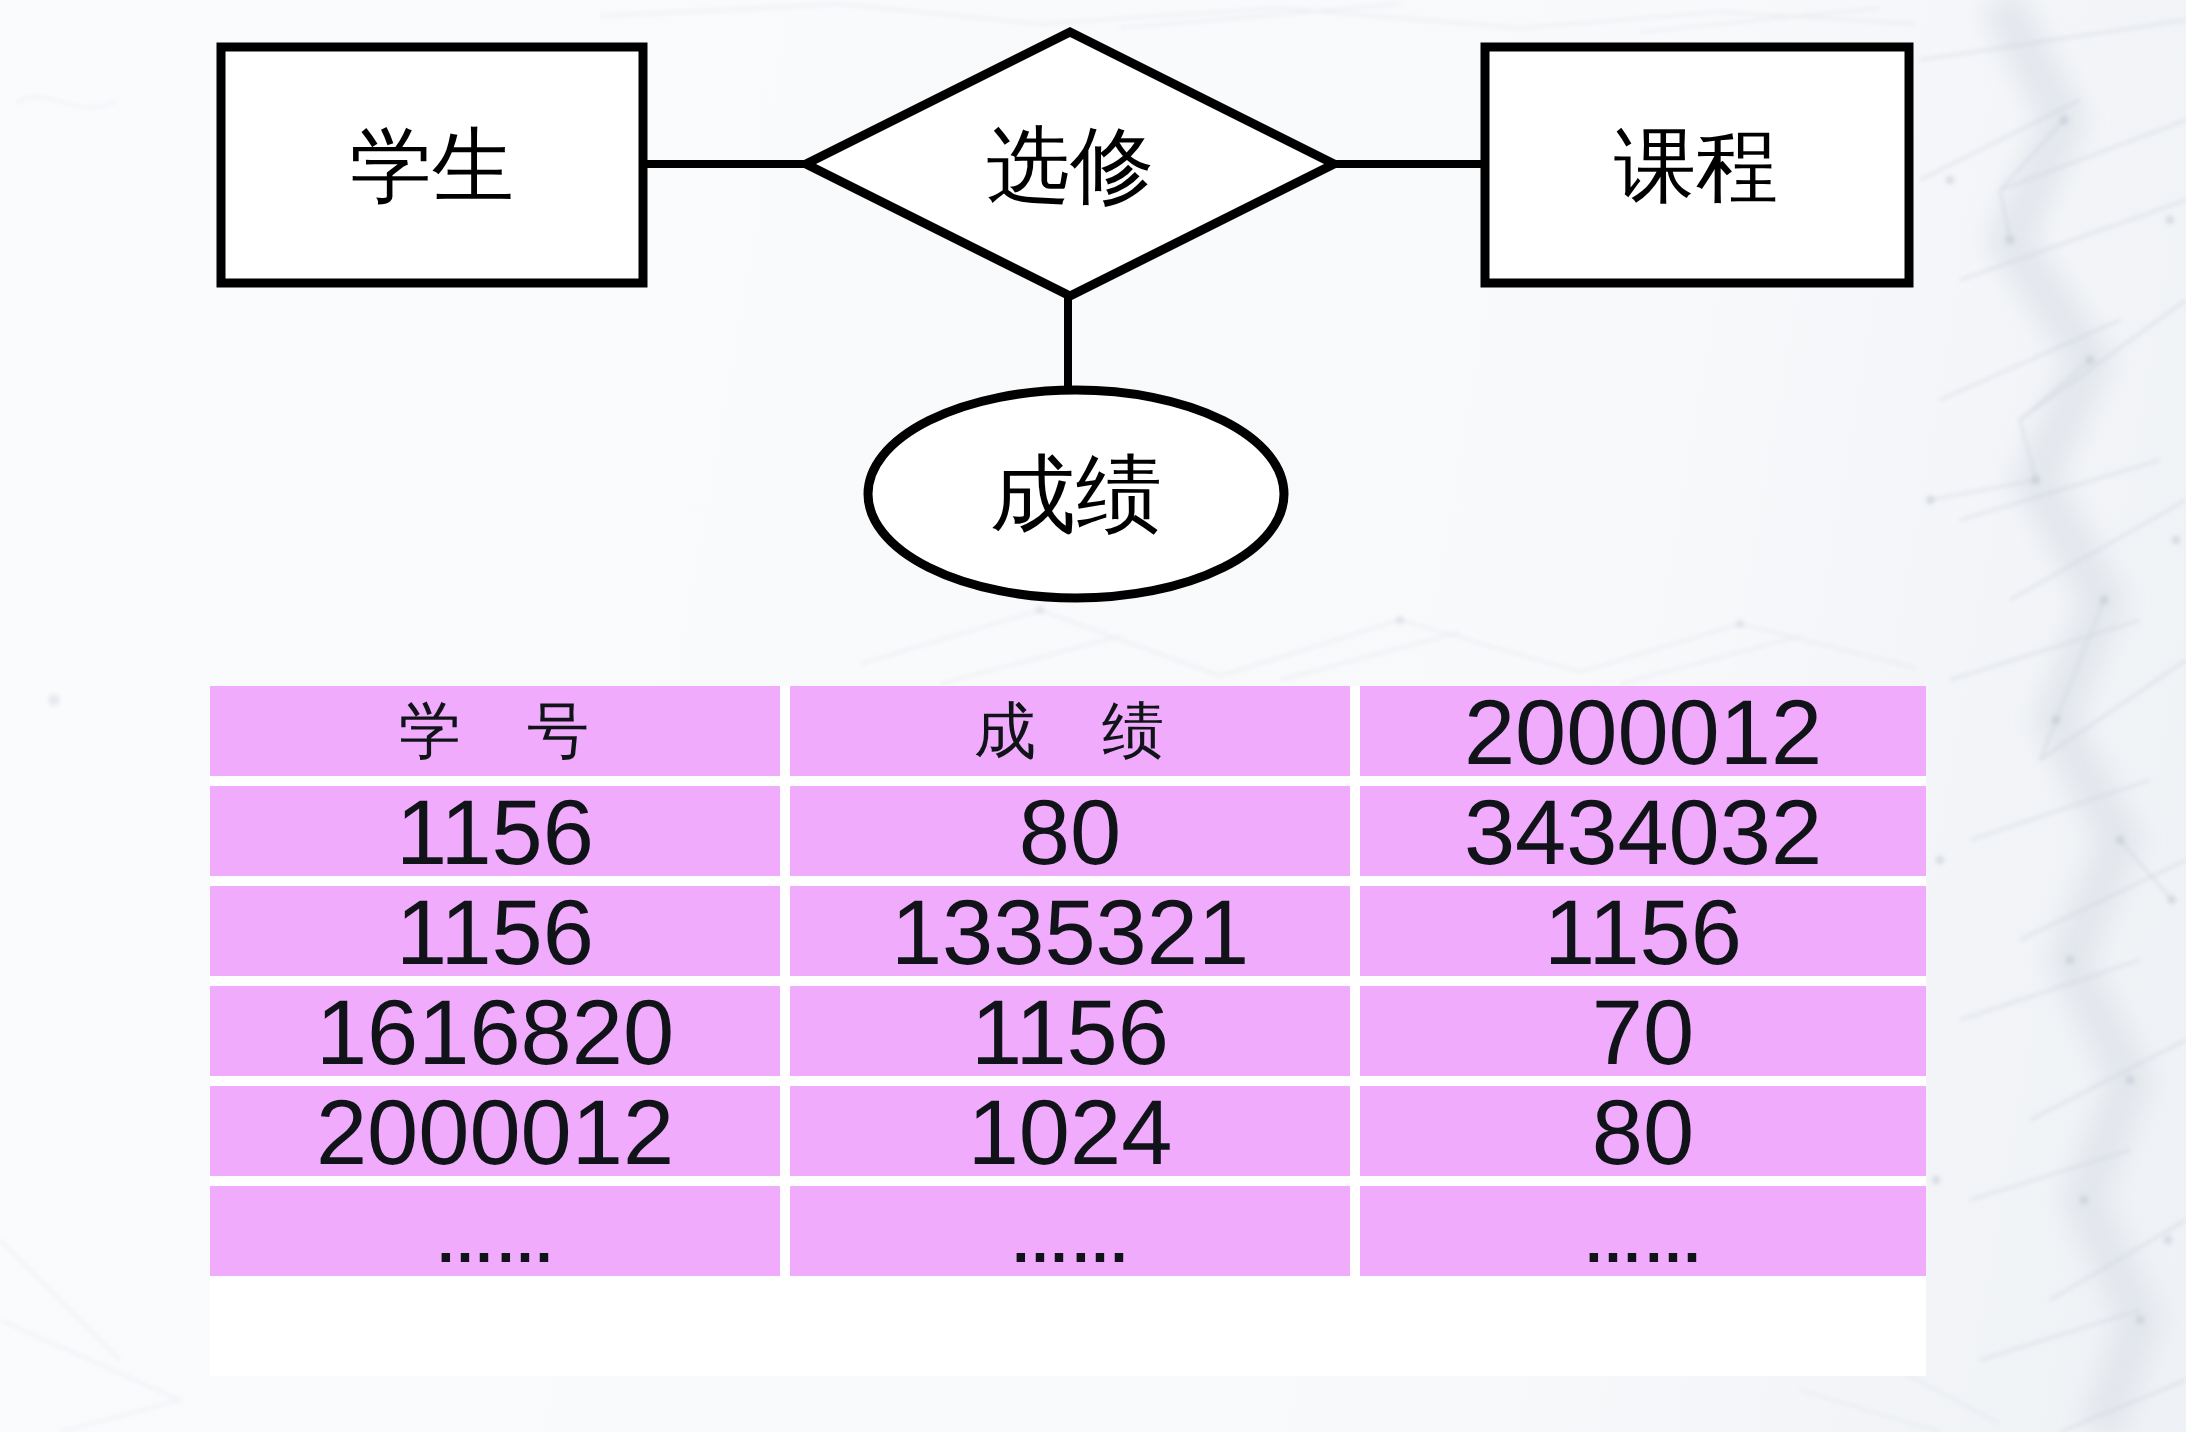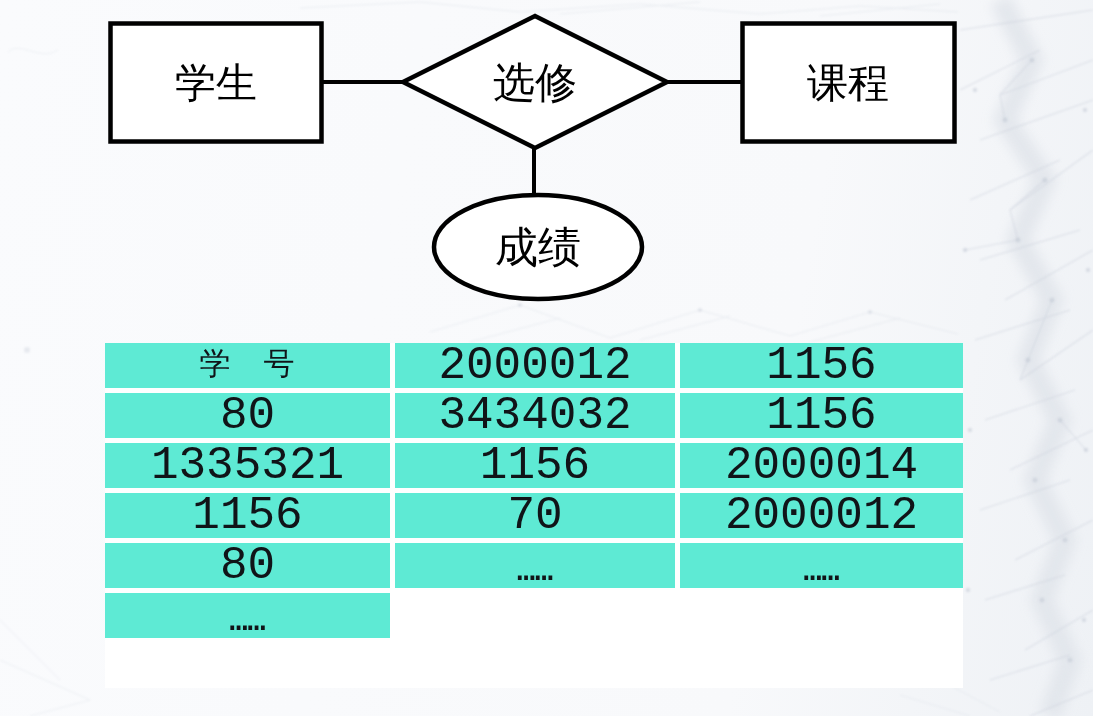--- a/index.html
+++ b/index.html
@@ -22,23 +22,23 @@
   
   .table-wrap{
     position:absolute;left:105px;top:343px;width:858px;height:345px;
     background:#ffffff;z-index:3;
     display:grid;
     grid-template-columns:285px 280px 283px;
     grid-template-rows:repeat(7,45px);
     gap:5px;
   }
   .cell{
-    background:#5eead4;
+    background:#f0abfc;
     display:flex;align-items:center;justify-content:center;
-    color:#101418;line-height:1;font-family:Liberation Mono, monospace;
+    color:#101418;line-height:1;
   }
   .cell.hdr{font-size:31px;font-weight:500;letter-spacing:1px;}
   .cell.num{font-size:46px;}
   .cell.dots{font-size:30px;font-weight:bold;padding-top:12px;box-sizing:border-box;}
 </style>
 </head>
 <body>
 
 <svg class="layer" viewBox="0 0 1093 716" aria-hidden="true">
   <defs>
@@ -133,34 +133,36 @@
   <ellipse class="shape" cx="538" cy="247" rx="104" ry="52" stroke-width="4.5"></ellipse>
 
   <text class="er-label" x="216" y="97" font-size="41">学生</text>
   <text class="er-label" x="535" y="97" font-size="42">选修</text>
   <text class="er-label" x="848" y="97" font-size="41">课程</text>
   <text class="er-label" x="538" y="262" font-size="43">成绩</text>
 </svg>
 
 <div class="table-wrap">
   <div class="cell hdr">学　号</div>
+  <div class="cell hdr">成　绩</div>
 
   <div class="cell num">2000012</div>
   <div class="cell num">1156</div>
   <div class="cell num">80</div>
 
   <div class="cell num">3434032</div>
   <div class="cell num">1156</div>
 
   <div class="cell num">1335321</div>
   <div class="cell num">1156</div>
 
-  <div class="cell num">2000014</div>
+  <div class="cell num">1616820</div>
   <div class="cell num">1156</div>
   <div class="cell num">70</div>
 
   <div class="cell num">2000012</div>
+  <div class="cell num">1024</div>
   <div class="cell num">80</div>
 
   <div class="cell dots">……</div>
   <div class="cell dots">……</div>
   <div class="cell dots">……</div>
 </div>
 
 </body></html>

